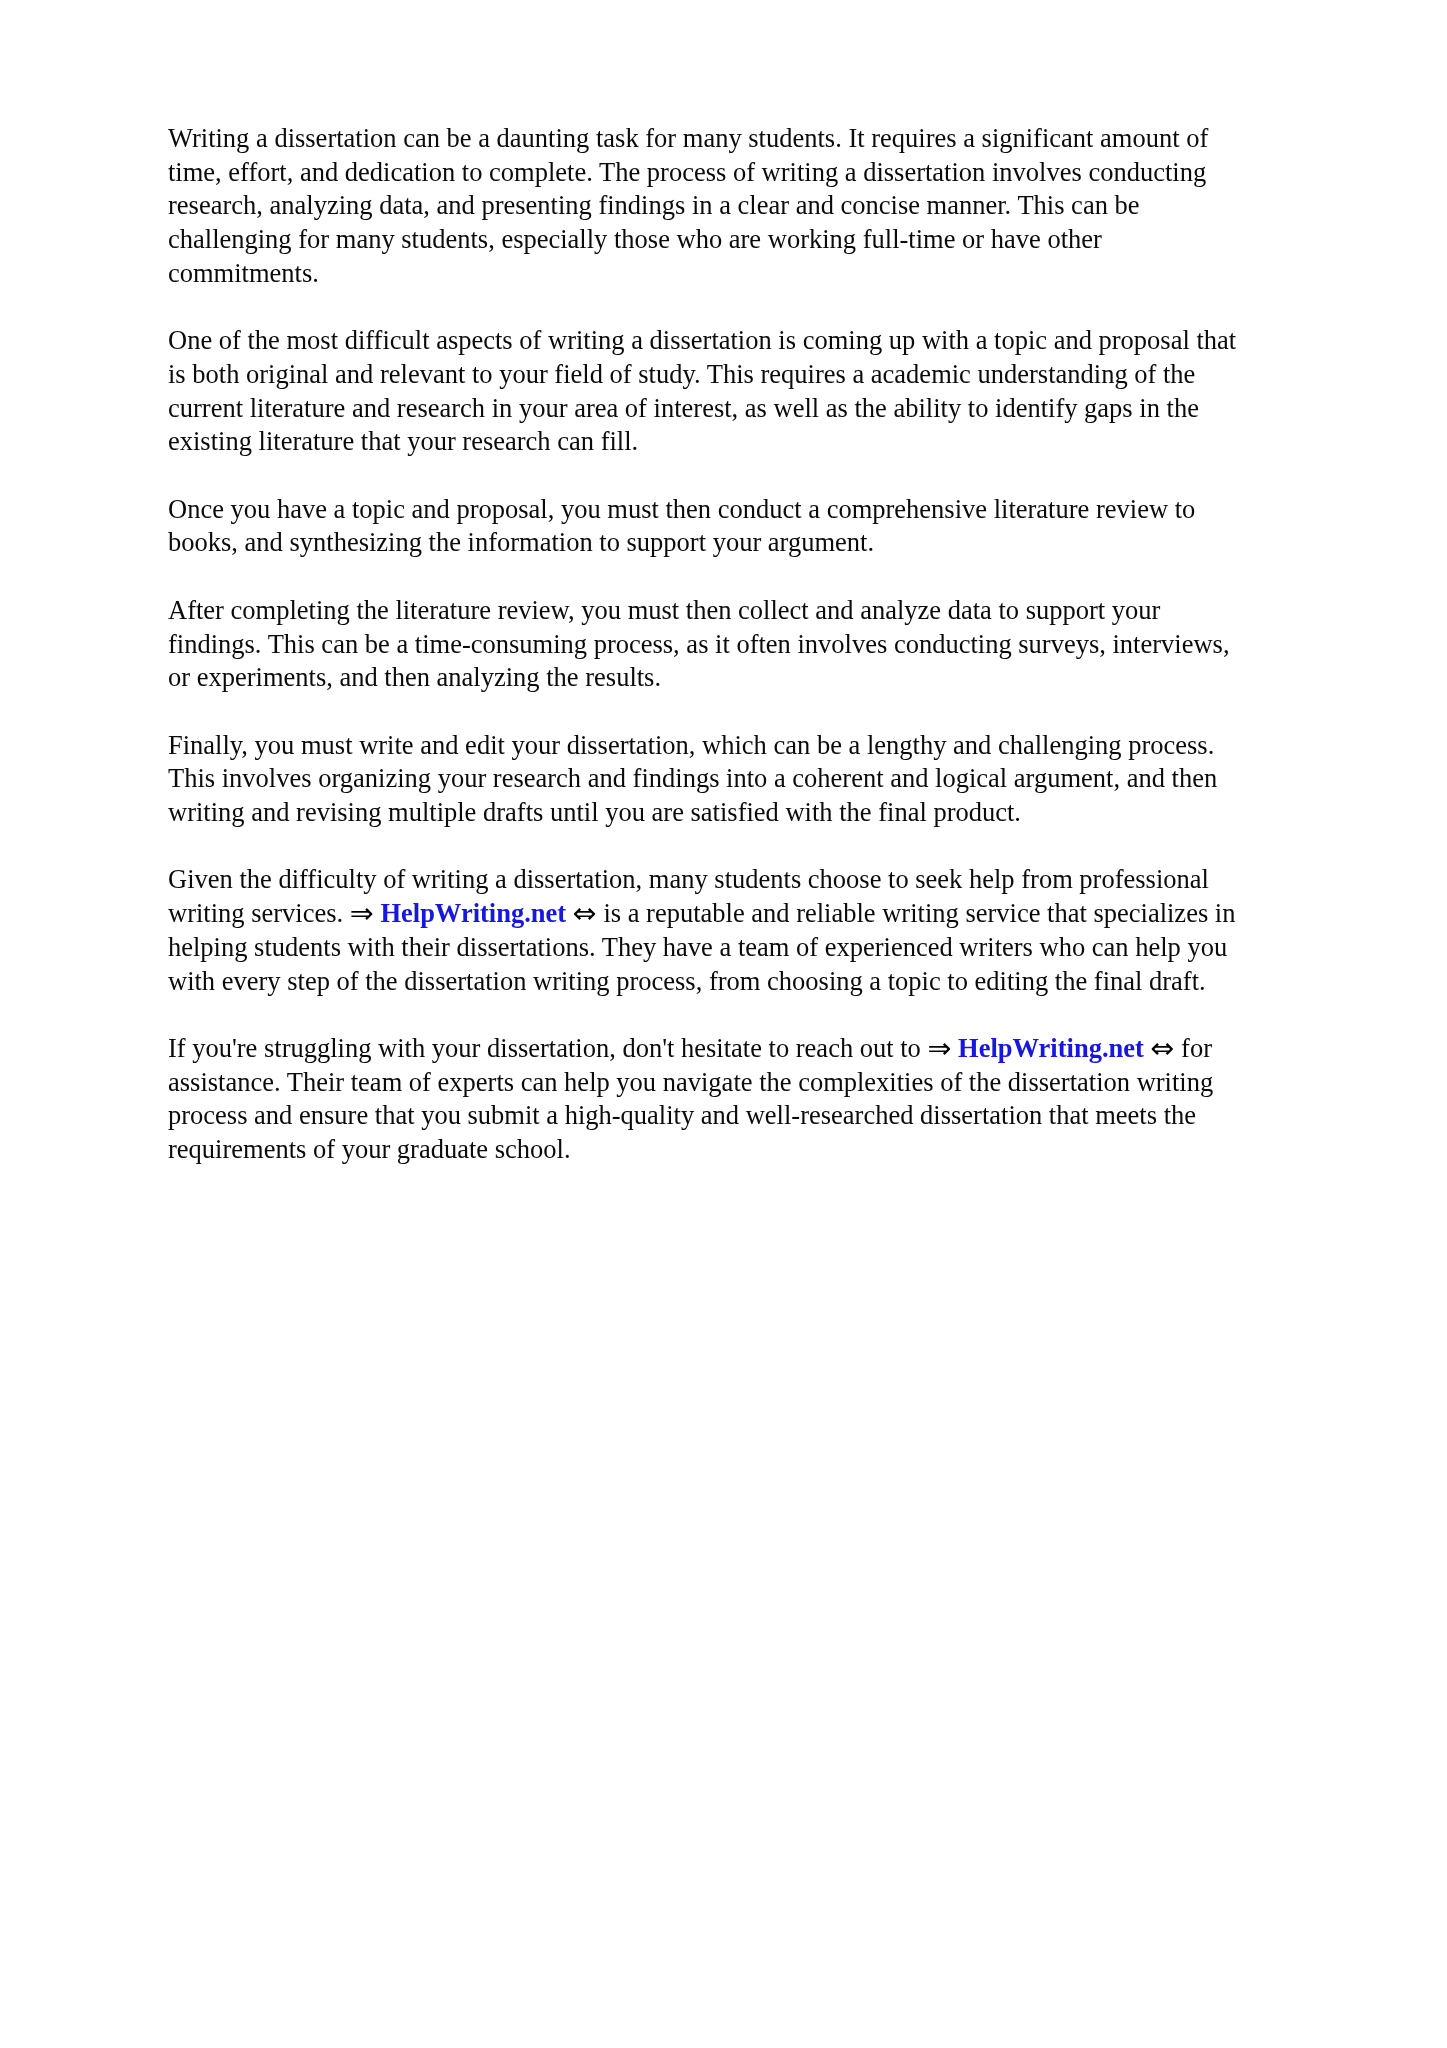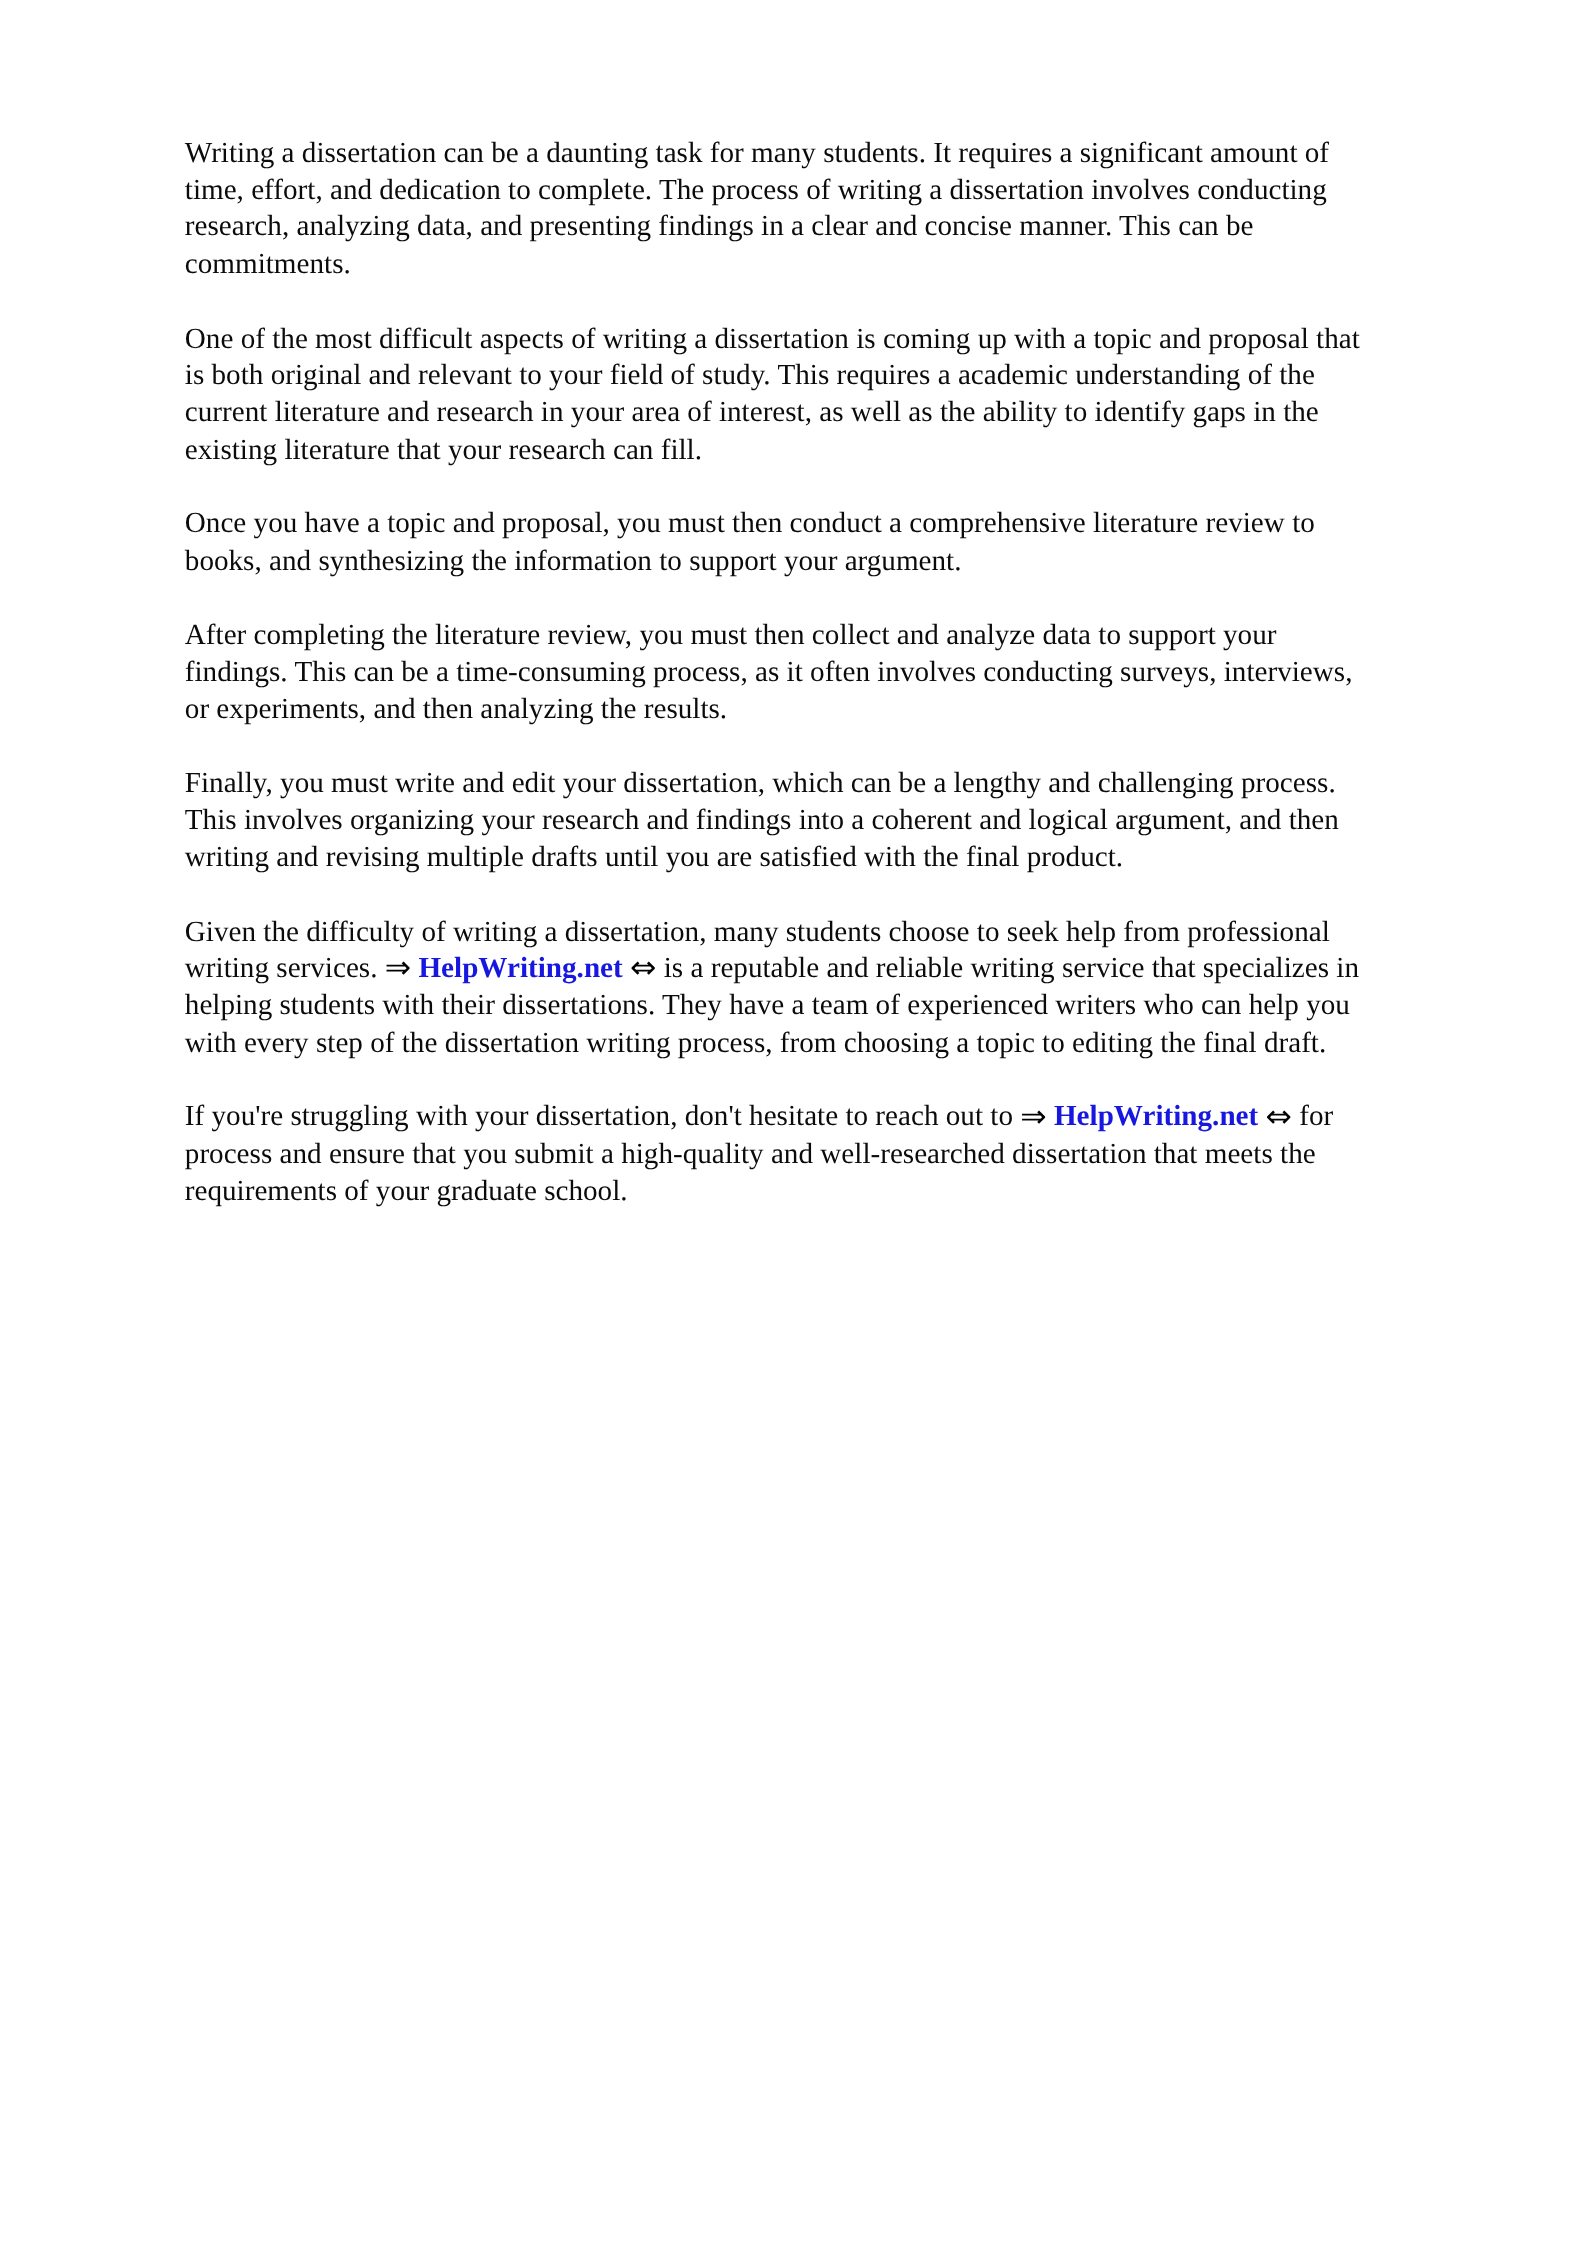--- a/index.html
+++ b/index.html
@@ -51,20 +51,21 @@
 </style>
 </head>
 <body>
 
 <div class="page">
   <div class="text-block" id="text-block" style="color: rgb(11, 11, 11);">
       <p class="para">
         <span class="line"><span class="run">Writing a dissertation can be a daunting task for many students. It requires a significant amount of</span></span>
         <span class="line"><span class="run">time, effort, and dedication to complete. The process of writing a dissertation involves conducting</span></span>
         <span class="line"><span class="run">research, analyzing data, and presenting findings in a clear and concise manner. This can be</span></span>
+        <span class="line"><span class="run">challenging for many students, especially those who are working full-time or have other</span></span>
         <span class="line"><span class="run">commitments.</span></span>
       </p>
       <p class="para">
         <span class="line"><span class="run">One of the most difficult aspects of writing a dissertation is coming up with a topic and proposal that</span></span>
         <span class="line"><span class="run">is both original and relevant to your field of study. This requires a academic understanding of the</span></span>
         <span class="line"><span class="run">current literature and research in your area of interest, as well as the ability to identify gaps in the</span></span>
         <span class="line"><span class="run">existing literature that your research can fill.</span></span>
       </p>
       <p class="para">
         <span class="line"><span class="run">Once you have a topic and proposal, you must then conduct a comprehensive literature review to</span></span>
@@ -81,17 +82,18 @@
         <span class="line"><span class="run">writing and revising multiple drafts until you are satisfied with the final product.</span></span>
       </p>
       <p class="para">
         <span class="line"><span class="run">Given the difficulty of writing a dissertation, many students choose to seek help from professional</span></span>
         <span class="line"><span class="run">writing services. </span><span class="arrow" style="color: rgb(0, 0, 0);">⇒</span><span class="run"> </span><a class="hw-link" href="#" style="color: rgb(23, 23, 224);">HelpWriting.net</a><span class="run"> </span><span class="arrow" style="color: rgb(0, 0, 0);">⇔</span><span class="run"> is a reputable and reliable writing service that specializes in</span></span>
         <span class="line"><span class="run">helping students with their dissertations. They have a team of experienced writers who can help you</span></span>
         <span class="line"><span class="run">with every step of the dissertation writing process, from choosing a topic to editing the final draft.</span></span>
       </p>
       <p class="para">
         <span class="line"><span class="run">If you're struggling with your dissertation, don't hesitate to reach out to </span><span class="arrow" style="color: rgb(0, 0, 0);">⇒</span><span class="run"> </span><a class="hw-link" href="#" style="color: rgb(23, 23, 224);">HelpWriting.net</a><span class="run"> </span><span class="arrow" style="color: rgb(0, 0, 0);">⇔</span><span class="run"> for</span></span>
+        <span class="line"><span class="run">assistance. Their team of experts can help you navigate the complexities of the dissertation writing</span></span>
         <span class="line"><span class="run">process and ensure that you submit a high-quality and well-researched dissertation that meets the</span></span>
         <span class="line"><span class="run">requirements of your graduate school.</span></span>
       </p>
     </div>
 </div>
 
 </body></html>

